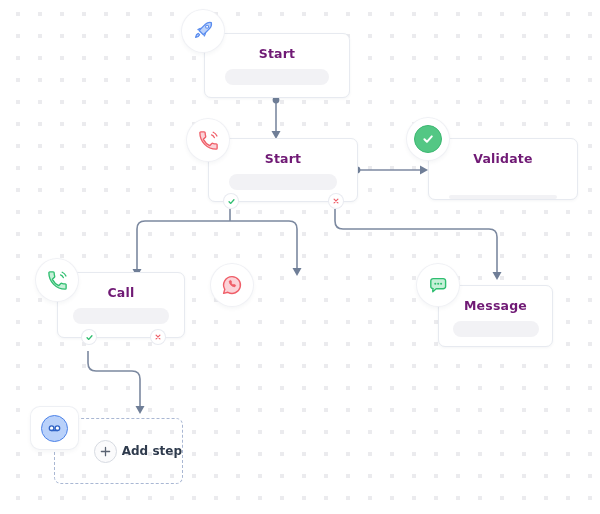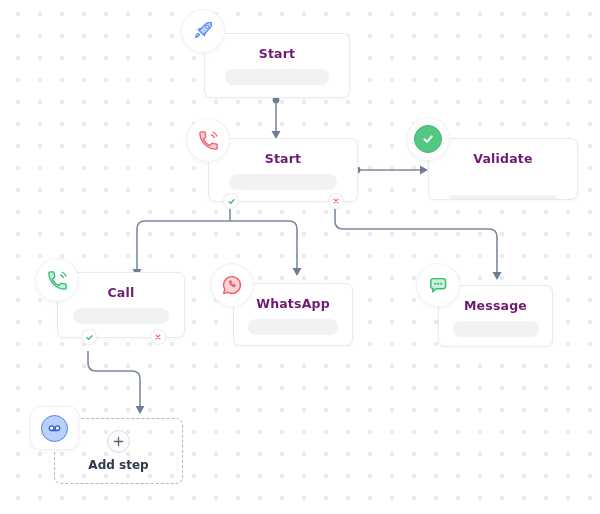--- a/index.html
+++ b/index.html
@@ -47,21 +47,21 @@
   #n-message .pill{width:86px;}
   #ic-message{left:417px;top:264px;}
   #b-number-ok{left:15px;} #b-number-fail{left:120px;}
   #b-call-ok{left:24px;} #b-call-fail{left:93px;}
   .green-disc{width:28px;height:28px;border-radius:50%;background:#53c784;border:1.5px solid #3cb871;
     display:flex;align-items:center;justify-content:center;box-sizing:border-box;}
   
   #n-addstep{
     position:absolute;left:54px;top:418px;width:129px;height:66px;box-sizing:border-box;
     border:1.5px dashed #a9b7d3;border-radius:7px;background:transparent;
-    display:flex;flex-direction:column;align-items:center;justify-content:center;gap:5px;
+    display:flex;flex-direction:row;align-items:center;justify-content:flex-end;gap:5px;
   }
   .plus-circle{width:23px;height:23px;border-radius:50%;border:1px solid #d7dbe2;background:#fbfbfc;
     display:flex;align-items:center;justify-content:center;box-sizing:border-box;}
   #n-addstep .title{font-size:12px;font-weight:700;color:#2f3b4d;}
   #vm-card{
     position:absolute;left:31px;top:407px;width:47px;height:42px;background:#fff;
     border-radius:9px;box-shadow:0 0 0 1px #eef0f4,0 2px 5px rgba(40,50,70,.06);
     display:flex;align-items:center;justify-content:center;z-index:4;
   }
   .vm-disc{width:27px;height:27px;border-radius:50%;background:#b9d1fa;border:1.5px solid #4c82e8;
@@ -153,24 +153,20 @@
         </svg>
     </span>
   </div>
   <div class="icon-circle" id="ic-call">
     <svg width="23" height="23" viewBox="0 0 24 24">
       <path d="M6.62 10.79a15.05 15.05 0 0 0 6.59 6.59l2.2-2.2a1 1 0 0 1 1.01-.25c1.12.37 2.33.57 3.58.57a1 1 0 0 1 1 1V20a1 1 0 0 1-1 1A17 17 0 0 1 3 4a1 1 0 0 1 1-1h3.5a1 1 0 0 1 1 1c0 1.25.2 2.45.57 3.57a1 1 0 0 1-.25 1.02Z" fill="#c6f0d8" stroke="#2fbe70" stroke-width="1.4" stroke-linejoin="round"></path>
       <path d="M15.2 6.1a4.6 4.6 0 0 1 2.9 2.9 M16.9 3.4a7.6 7.6 0 0 1 3.9 3.9" fill="none" stroke="#2fbe70" stroke-width="1.4" stroke-linecap="round"></path>
     </svg>
   </div>
 
-  <div class="node" id="n-whatsapp">
-    <div class="title">WhatsApp</div>
-    <div class="pill"></div>
-  </div>
   <div class="icon-circle" id="ic-whatsapp">
     <svg width="24" height="24" viewBox="0 0 24 24">
       <path d="M12 3.6a8.4 8.4 0 0 0-7.2 12.7L3.6 20.4l4.3-1.1A8.4 8.4 0 1 0 12 3.6Z" fill="#fbd3d8" stroke="#ef5e68" stroke-width="1.4" stroke-linejoin="round"></path>
       <path d="M9.1 8.2c.2 3 2.7 5.5 5.7 5.7l1-1.6-1.9-1.1-.9.6c-.8-.5-1.4-1.1-1.8-1.8l.6-.9-1.1-1.9Z" fill="#ef5e68" stroke="#ef5e68" stroke-width=".6" stroke-linejoin="round"></path>
     </svg>
   </div>
 
   <div class="node" id="n-message">
     <div class="title">Message</div>
     <div class="pill"></div>

